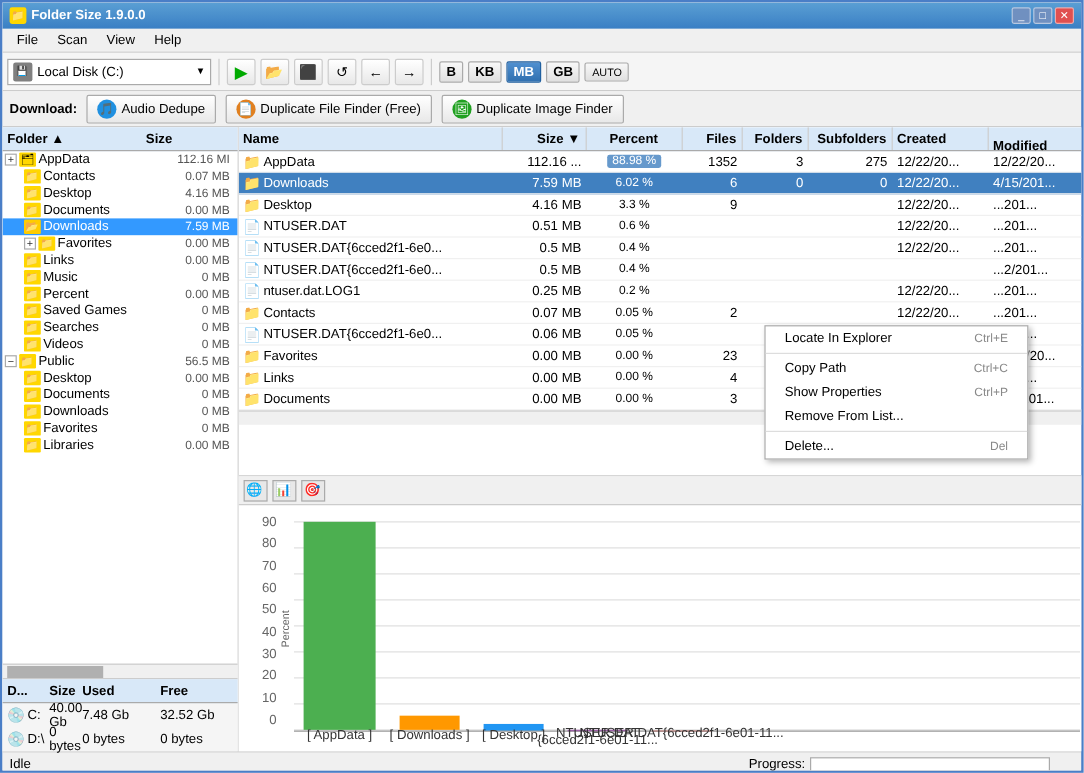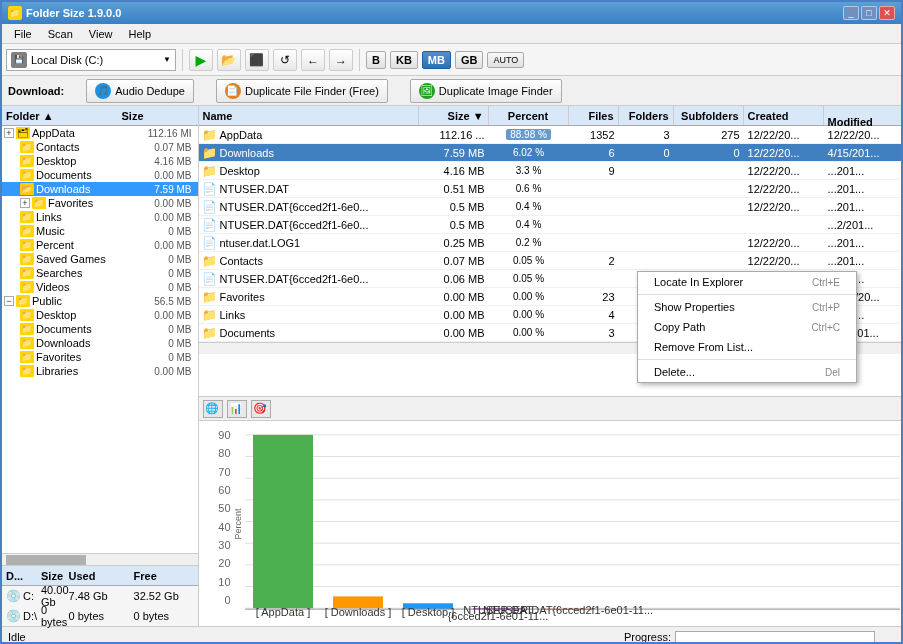--- a/index.html
+++ b/index.html
@@ -25,21 +25,21 @@
     .drive-icon { width: 16px; height: 16px; background: #808080; border-radius: 2px; display: flex; align-items: center; justify-content: center; color: white; font-size: 8px; }
     .drive-arrow { margin-left: auto; font-size: 8px; }
     .toolbar-sep { width: 1px; height: 22px; background: #ccc; margin: 0 2px; }
     .tb-icon-btn { width: 24px; height: 22px; border: 1px solid #ccc; background: linear-gradient(to bottom, #fff, #e8e8e8); cursor: pointer; display: flex; align-items: center; justify-content: center; font-size: 12px; border-radius: 2px; }
     .tb-icon-btn.play { color: #00aa00; font-size: 14px; }
     .size-btn { padding: 2px 5px; border: 1px solid #aaa; background: linear-gradient(to bottom, #f8f8f8, #e0e0e0); cursor: pointer; font-size: 11px; font-weight: bold; border-radius: 2px; }
     .size-btn.active { background: linear-gradient(to bottom, #5090d0, #3070b0); color: white; border-color: #2060a0; }
     .auto-btn { padding: 2px 5px; border: 1px solid #aaa; background: linear-gradient(to bottom, #f8f8f8, #e0e0e0); cursor: pointer; font-size: 9px; border-radius: 2px; }
     
     
-    .dl-toolbar { background: #f0f0f0; height: 30px; display: flex; align-items: center; padding: 0 6px; gap: 22px; border-bottom: 1px solid #ccc; }
+    .dl-toolbar { background: #f0f0f0; height: 30px; display: flex; align-items: center; padding: 0 6px; gap: 8px; border-bottom: 1px solid #ccc; }
     .dl-label { font-size: 11px; font-weight: bold; }
     .dl-btn { height: 24px; padding: 0 8px; border: 1px solid #aaa; background: linear-gradient(to bottom, #fff, #e8e8e8); cursor: pointer; display: flex; align-items: center; gap: 4px; border-radius: 2px; font-size: 11px; }
     .dl-btn-icon { width: 16px; height: 16px; border-radius: 50%; display: flex; align-items: center; justify-content: center; font-size: 10px; }
     
     
     .main-content { display: flex; height: calc(644px - 22px - 20px - 32px - 30px - 20px); }
     
     
     .left-panel { width: 265px; border-right: 1px solid #ccc; display: flex; flex-direction: column; background: white; }
     .tree-area { overflow-y: auto; flex: 1; }
@@ -539,26 +539,26 @@
     </div>
   </div>
 
   <div class="context-menu" style="position:absolute; top:165px; left:635px;">
     <div class="ctx-item">
       <span>Locate In Explorer</span>
       <span class="ctx-shortcut">Ctrl+E</span>
     </div>
     <div class="ctx-divider"></div>
     <div class="ctx-item">
+      <span>Copy Path</span>
+      <span class="ctx-shortcut">Ctrl+C</span>
+    </div>
+    <div class="ctx-item">
       <span>Show Properties</span>
       <span class="ctx-shortcut">Ctrl+P</span>
-    </div>
-    <div class="ctx-item">
-      <span>Copy Path</span>
-      <span class="ctx-shortcut">Ctrl+C</span>
     </div>
     <div class="ctx-item">
       <span>Remove From List...</span>
       <span class="ctx-shortcut"></span>
     </div>
     <div class="ctx-divider"></div>
     <div class="ctx-item">
       <span>Delete...</span>
       <span class="ctx-shortcut">Del</span>
     </div>

